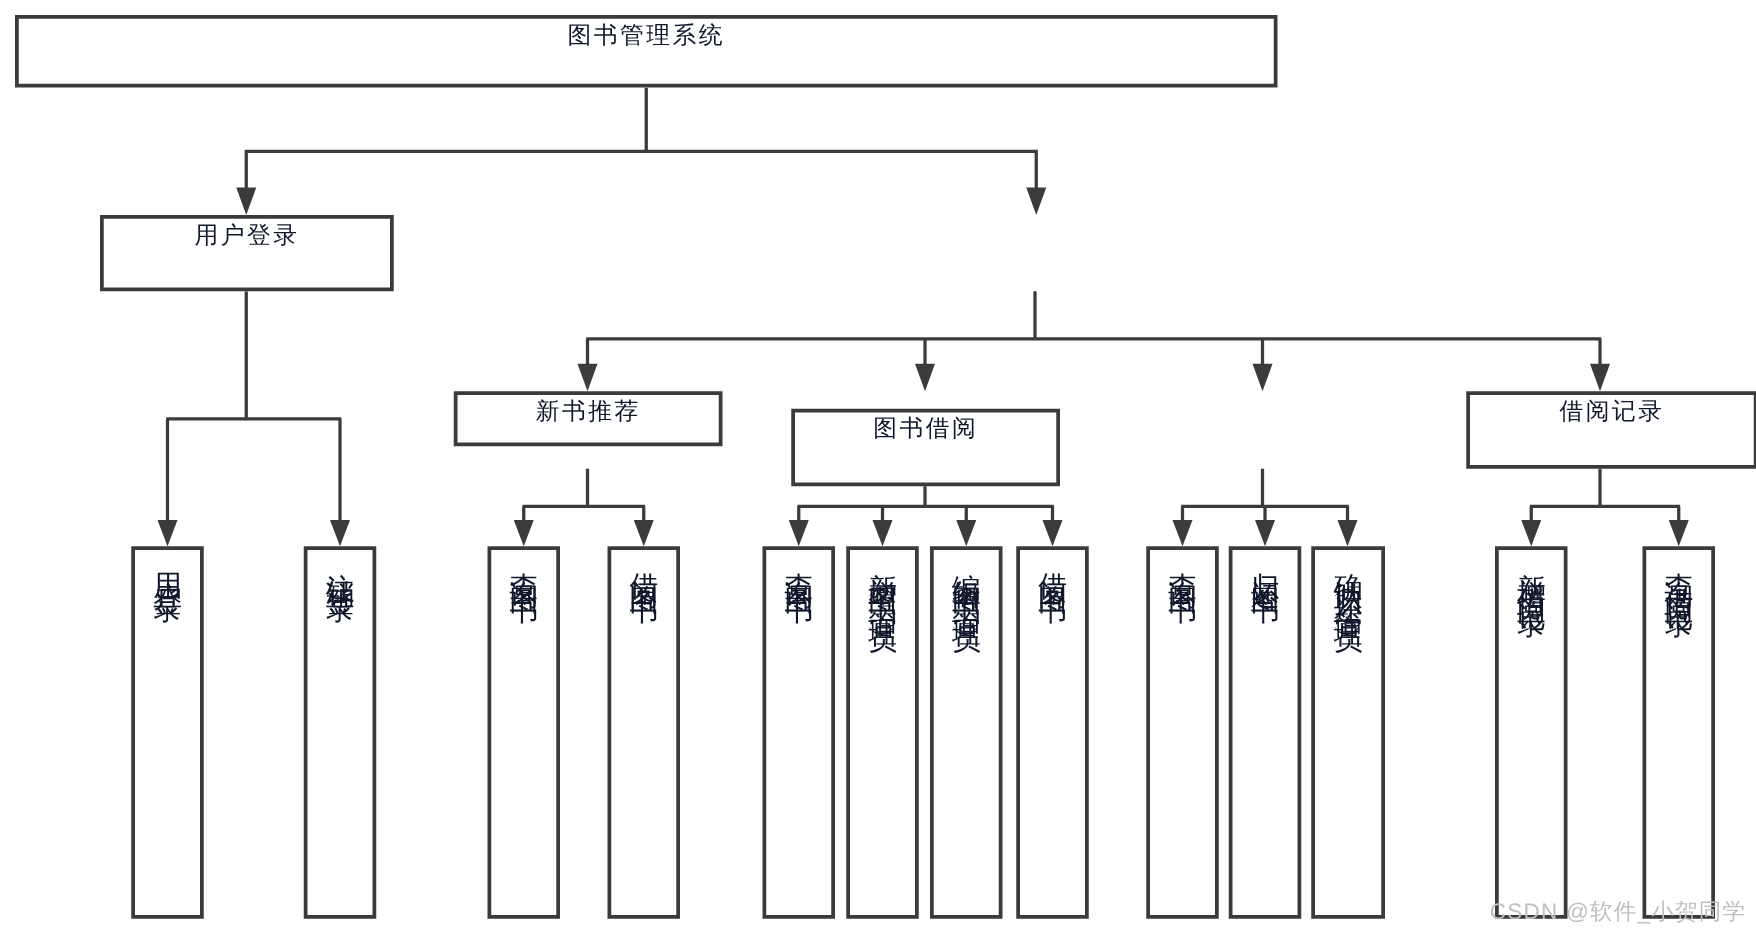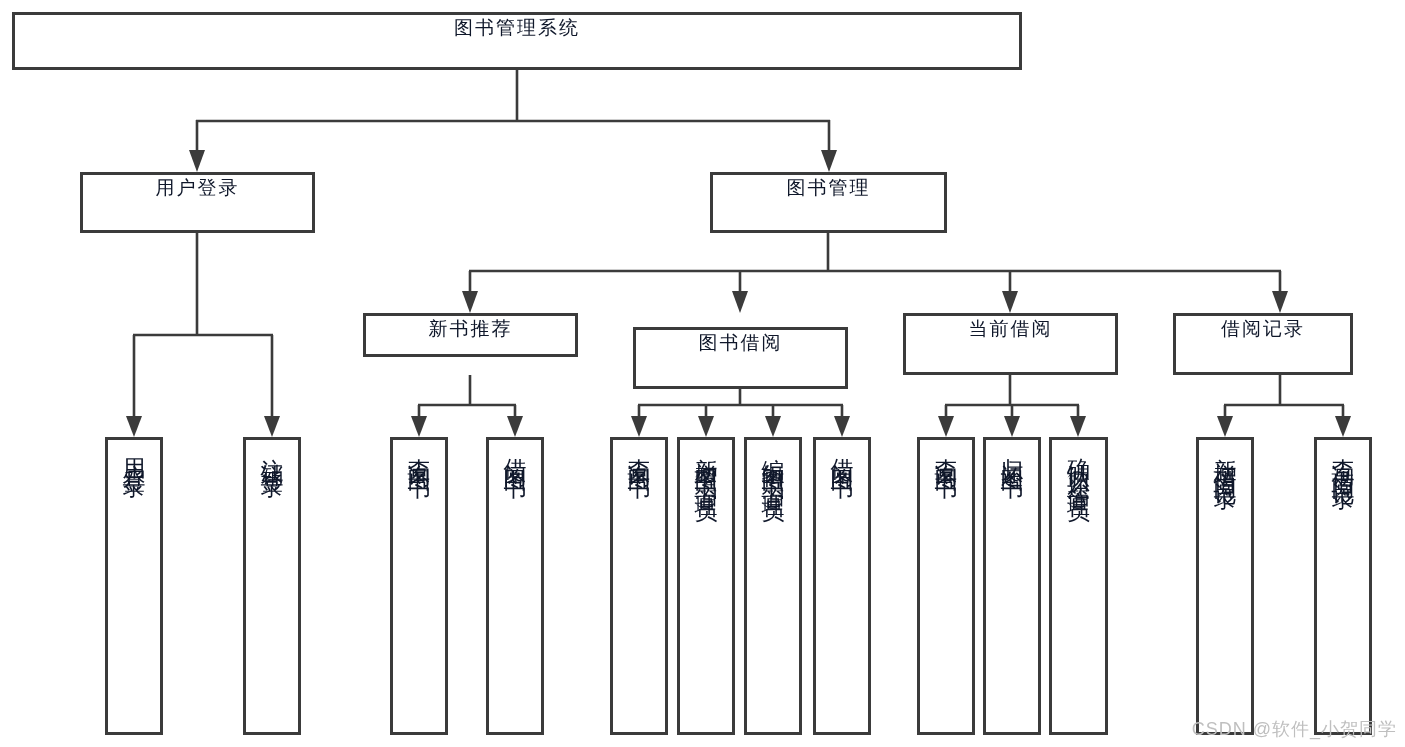--- a/index.html
+++ b/index.html
@@ -98,34 +98,28 @@
     </g>
   </svg>
 
   <div class="box h" style="left:12px; top:12px; width:1010px; height:58px;">
     <span>图书管理系统</span>
   </div>
 
   <div class="box h" style="left:80px; top:172px; width:235px; height:61px;">
     <span>用户登录</span>
   </div>
-  <div class="box h" style="left:710px; top:172px; width:237px; height:61px;">
-    <span>图书管理</span>
-  </div>
 
   <div class="box h" style="left:363px; top:313px; width:215px; height:44px;">
     <span>新书推荐</span>
   </div>
   <div class="box h" style="left:633px; top:327px; width:215px; height:62px;">
     <span>图书借阅</span>
   </div>
-  <div class="box h" style="left:903px; top:313px; width:215px; height:62px;">
-    <span>当前借阅</span>
-  </div>
-  <div class="box h" style="left:1173px; top:313px; width:180px; height:62px;">
+  <div class="box h" style="left:1173px; top:313px; width:233px; height:62px;">
     <span>借阅记录</span>
   </div>
 
   <div class="box v" style="left:105px; top:437px; width:58px; height:298px;">
     <span>用户登录</span>
   </div>
   <div class="box v" style="left:243px; top:437px; width:58px; height:298px;">
     <span>注销登录</span>
   </div>
 

